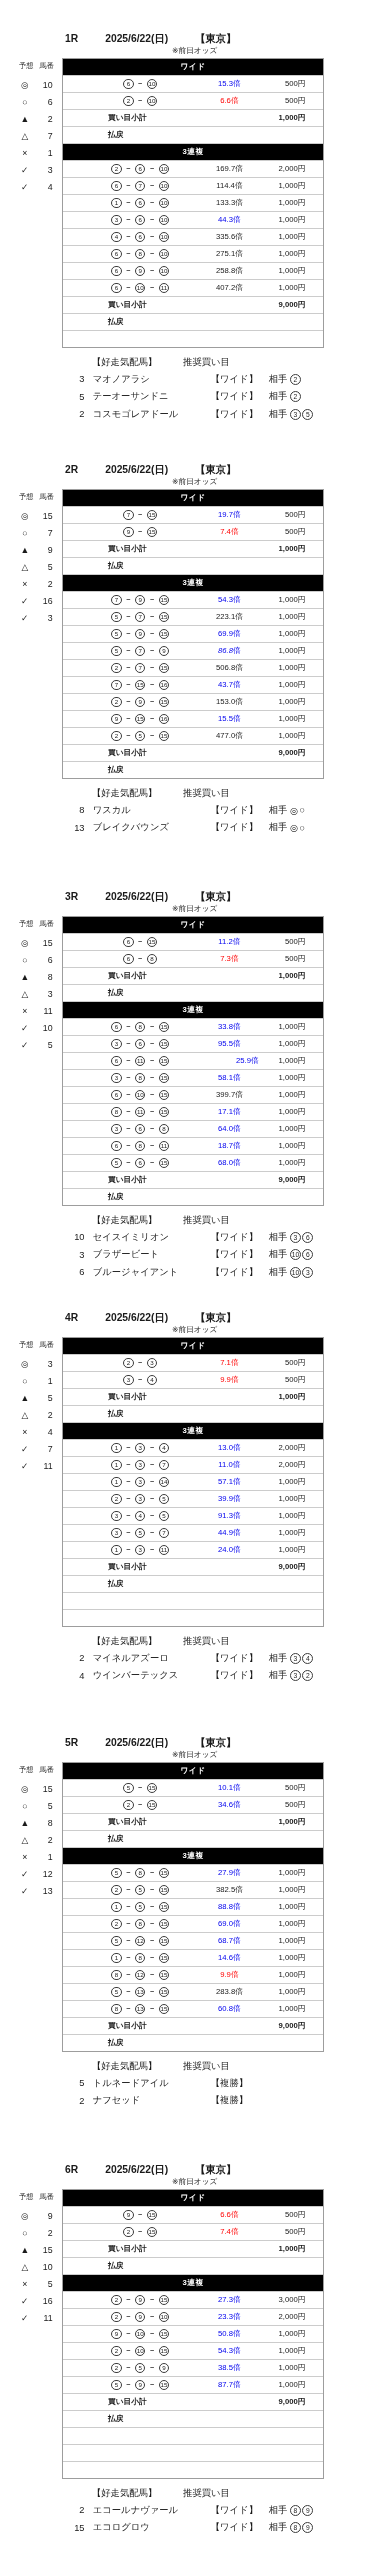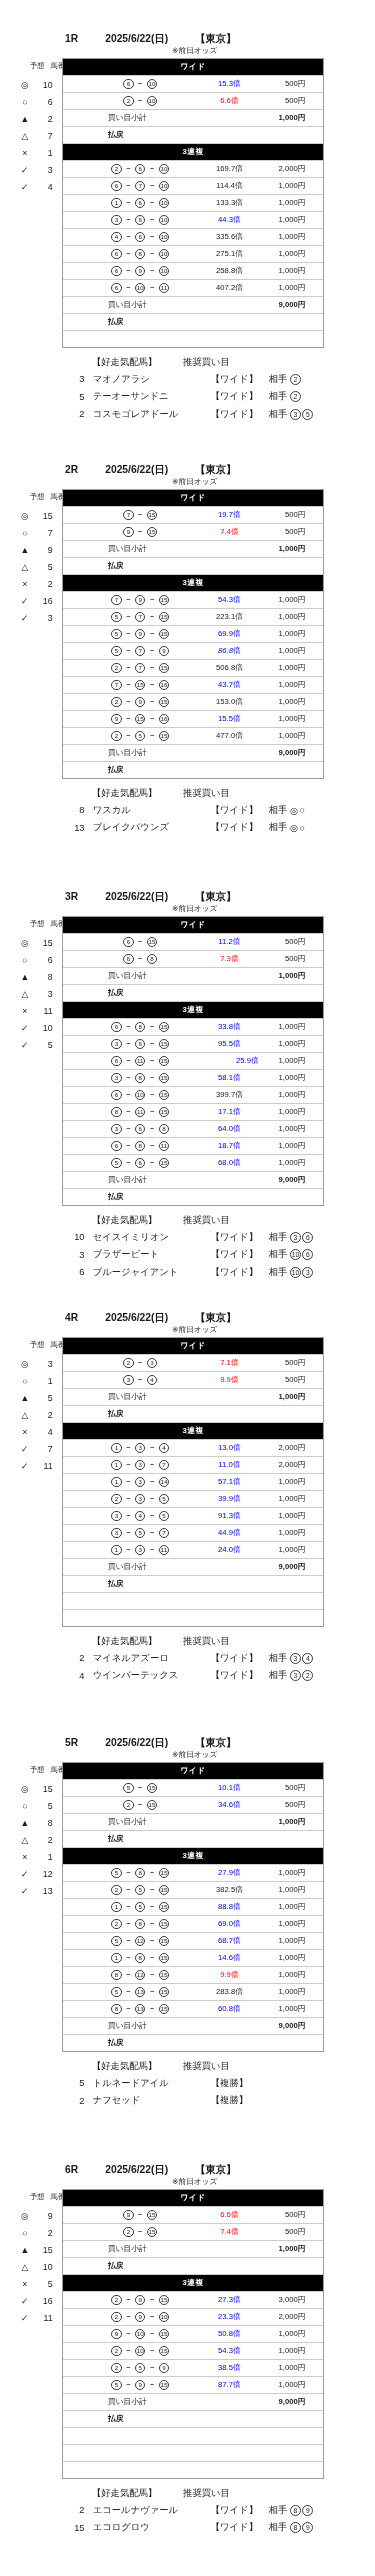--- a/index.html
+++ b/index.html
@@ -30,27 +30,27 @@
   .cell-pair{display:flex;justify-content:center;align-items:center;gap:4.6px;padding-left:11.4px;}
   .circle{
     width:10.3px;height:10.3px;border:0.8px solid #3c3c3c;border-radius:50%;
     display:inline-flex;align-items:center;justify-content:center;
     font-size:6.2px;color:#222;box-sizing:border-box;flex:0 0 auto;
   }
   .dash{font-weight:bold;color:#333;font-size:7.2px;}
   .cell-odds{text-align:center;white-space:nowrap;}
   .cell-amt{text-align:right;padding-right:17.5px;white-space:nowrap;}
   .row.total{grid-template-columns:60% 40%;}
-  .row.total .t-label{font-weight:normal;padding-left:45px;}
+  .row.total .t-label{font-weight:bold;padding-left:45px;}
   .row.total .cell-amt{font-weight:bold;}
   .row.payout{grid-template-columns:100%;}
   .row.payout .t-label{font-weight:bold;padding-left:45px;}
   .row.empty{grid-template-columns:100%;}
   .marks-header{
-    position:absolute;left:30px;display:flex;gap:6.2px;font-size:7.2px;color:#222;white-space:nowrap;justify-content:flex-end;
+    position:absolute;left:19px;display:flex;gap:6.2px;font-size:7.2px;color:#222;white-space:nowrap;justify-content:flex-end;
   }
   .mark-row{
     position:absolute;left:14.5px;width:41px;display:flex;align-items:center;height:17px;
   }
   .mark-sym{width:20.6px;text-align:center;font-size:8.8px;}
   .mark-num{width:17.5px;text-align:right;font-size:8.8px;}
   .recs{position:absolute;left:0;width:375px;}
   .rec-header{display:flex;gap:26px;margin-left:92px;font-size:9.3px;height:15.5px;align-items:center;white-space:nowrap;}
   .rec-row{display:flex;margin-left:68px;font-size:9.3px;height:17.5px;align-items:center;white-space:nowrap;}
   .rec-num{width:16.5px;text-align:right;margin-right:8.3px;}

